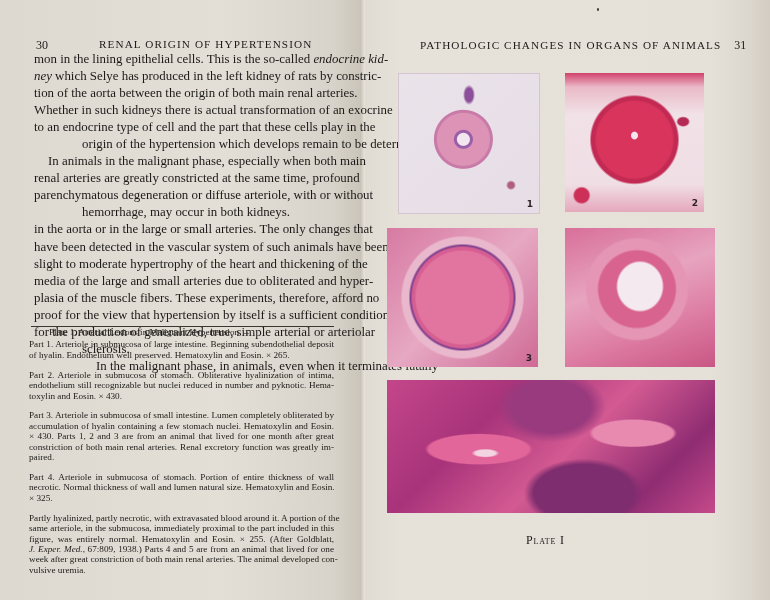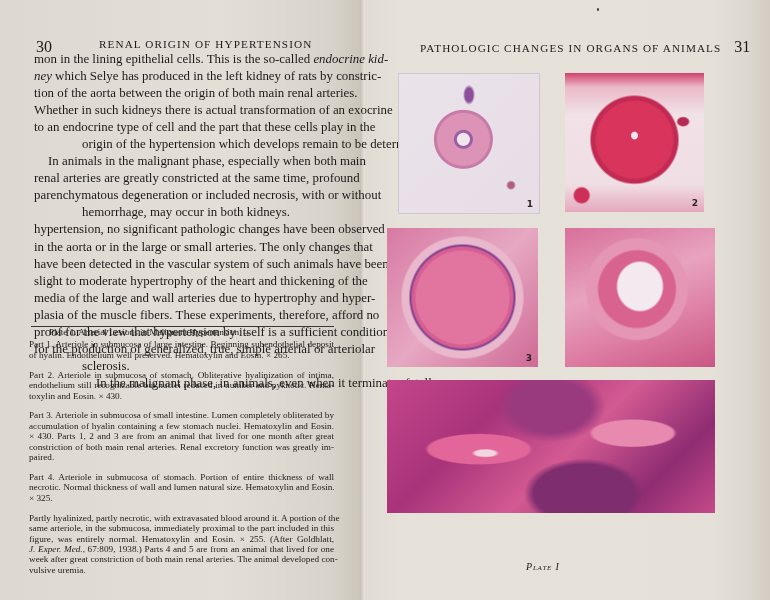--- a/index.html
+++ b/index.html
@@ -17,21 +17,21 @@
     position:absolute; left:363px; top:0; width:407px; height:600px;
     background:linear-gradient(90deg,#e0dbd2 0%,#e6e2da 10%,#e5e1d9 85%,#dcd7ce 95%,#d2ccc2 100%);
   }
   .gutter {
     position:absolute; left:360px; top:0; width:5px; height:600px;
     background:linear-gradient(90deg,#c4beb3,#e9e5dd);
   }
   .running-head {
     position:absolute; top:38px; font-size:11.2px; letter-spacing:1.1px;
   }
-  .running-head .pgnum { letter-spacing:0; font-size:16px; }
+  .running-head .pgnum { letter-spacing:0; font-size:12px; }
   .left-head { left:36px; width:300px; }
   .left-head .pgnum { position:absolute; left:0; }
   .left-head .title { position:absolute; left:63px; white-space:nowrap;text-align:right; }
   .right-head { left:420px; white-space:nowrap; }
   .right-head .pgnum { margin-left:9px; }
 
   .body-text {
     position:absolute; left:34px; top:51px; width:302px;
     font-size:12.9px; line-height:17.05px; text-align:justify;
   }
@@ -98,23 +98,22 @@
   .p5 { left:387px; top:380px; width:328px; height:133px;
     background:
       radial-gradient(ellipse at 30% 55%, #f2d5e1 0 10px, transparent 14px),
       radial-gradient(ellipse at 28% 52%, #e2669a 0 50px, transparent 54px),
       radial-gradient(ellipse at 75% 40%, #e88ab0 0 40px, transparent 44px),
       radial-gradient(ellipse at 60% 85%, #7e2d6e 0 50px, transparent 60px),
       radial-gradient(ellipse at 50% 20%, #9a3a7e 0 40px, transparent 55px),
       linear-gradient(135deg,#c4468a,#a8337a 30%,#d35a92 55%,#8f2c72 80%,#c54a8a);
   }
   .plate-label {
-    position:absolute; left:526px; top:561px; font-size:10px; letter-spacing:0.8px;
+    position:absolute; left:526px; top:533px; font-size:12px; letter-spacing:0.8px;
     font-variant:small-caps;
-    font-style:italic;
   }
   .dot { position:absolute; left:597px; top:8px; width:2px; height:3px; background:#443; border-radius:1px; }
 </style>
 </head>
 <body>
 
 <div class="page-left"></div>
 <div class="page-right"></div>
 <div class="gutter"></div>
 
@@ -128,29 +127,28 @@
       <span class="line">mon in the lining epithelial cells. This is the so-called <em>endocrine kid-</em></span>
       <span class="line"><em>ney</em> which Selye has produced in the left kidney of rats by constric-</span>
       <span class="line">tion of the aorta between the origin of both main renal arteries.</span>
       <span class="line">Whether in such kidneys there is actual transformation of an exocrine</span>
       <span class="line">to an endocrine type of cell and the part that these cells play in the</span>
       <span class="line last">origin of the hypertension which develops remain to be determined.</span>
     </p>
     <p>
       <span class="line" style="text-indent: 14px;">In animals in the malignant phase, especially when both main</span>
       <span class="line">renal arteries are greatly constricted at the same time, profound</span>
-      <span class="line">parenchymatous degeneration or included necrosis, with or without</span>
+      <span class="line">parenchymatous degeneration or diffuse arteriole, with or without</span>
       <span class="line last">hemorrhage, may occur in both kidneys.</span>
     </p>
     <p>
-      <span class="line">hypertension, no significant pathologic changes have been observed</span>
       <span class="line">in the aorta or in the large or small arteries. The only changes that</span>
       <span class="line">have been detected in the vascular system of such animals have been</span>
       <span class="line">slight to moderate hypertrophy of the heart and thickening of the</span>
-      <span class="line">media of the large and wall arteries due to hypertrophy and hyper-</span>
+      <span class="line">media of the large and small arteries due to obliterated and hyper-</span>
       <span class="line">plasia of the muscle fibers. These experiments, therefore, afford no</span>
       <span class="line">proof for the view that hypertension by itself is a sufficient condition</span>
       <span class="line">for the production of generalized, true, simple arterial or arteriolar</span>
       <span class="line last">sclerosis.</span>
     </p>
     <p>
       <span class="line last" style="text-indent: 14px;">In the malignant phase, in animals, even when it terminates fatally</span>
     </p>
   </div>
 

